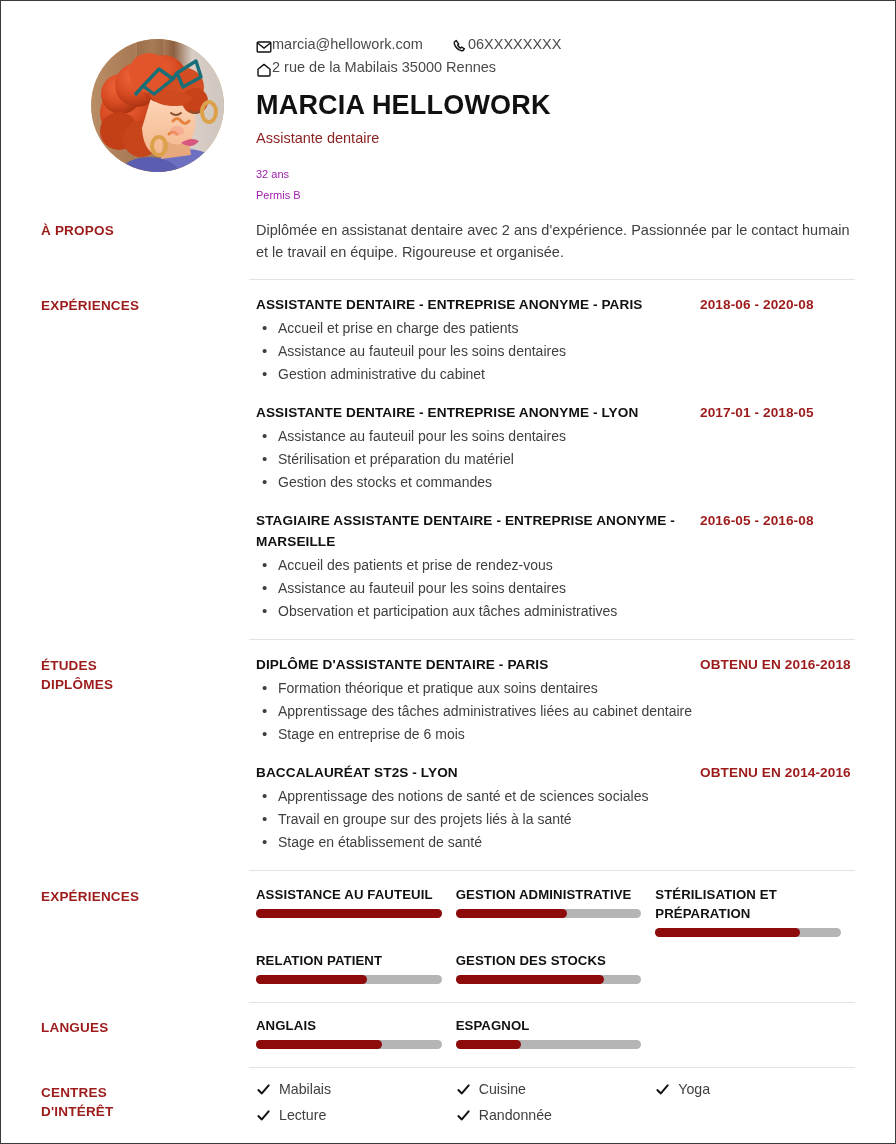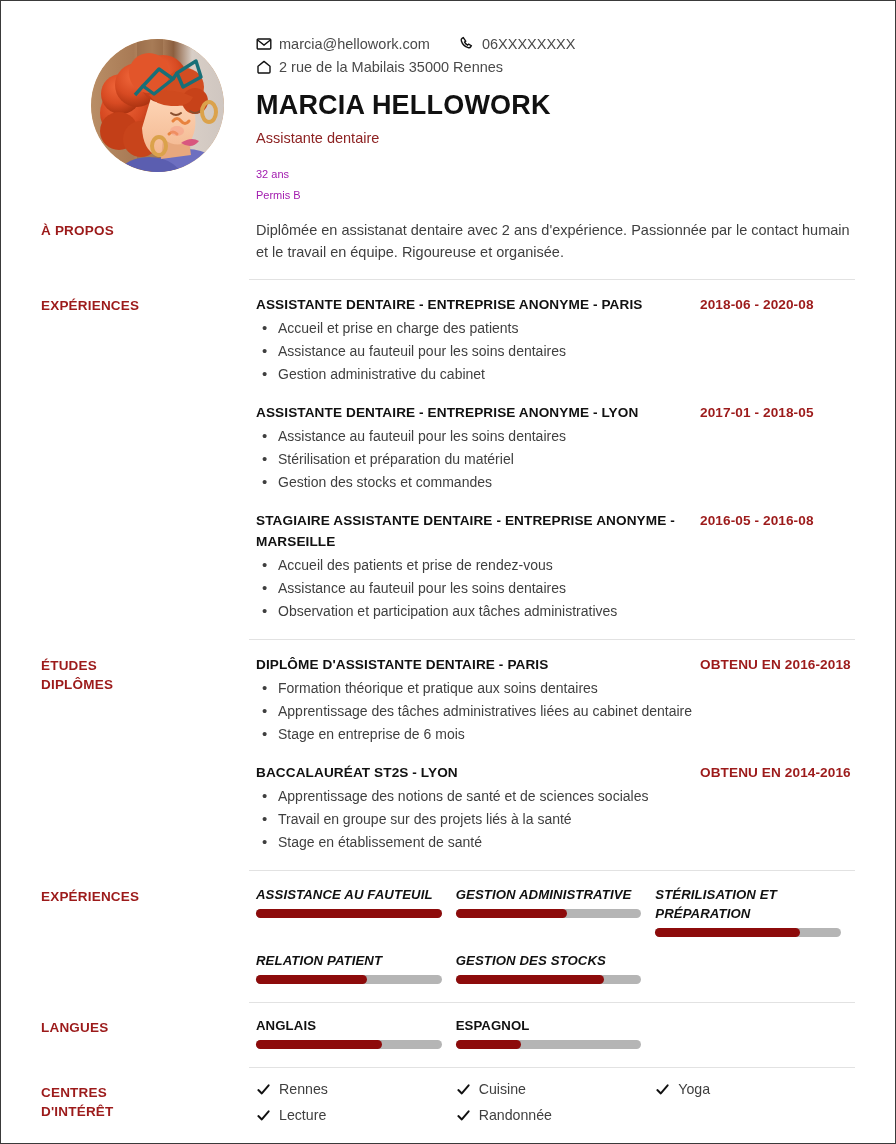--- a/index.html
+++ b/index.html
@@ -26,21 +26,21 @@
     background: #cfa882;
   }
   .avatar svg { display: block; width: 100%; height: 100%; }
 
   .head-main { flex: 1; padding-top: 4px; }
   .contact-line {
     display: flex; align-items: center; gap: 7px;
     font-size: 14.5px; color: #4a4a4a; line-height: 22px;
     margin-bottom: 1px;
   }
-  .contact-line .grp { display: flex; align-items: center; gap: 7px; }
+  .contact-line .grp { display: flex; align-items: flex-end; }
   .contact-line .grp + .grp { margin-left: 22px; }
   .ico { display: inline-flex; width: 16px; height: 16px; color: #111; }
   .ico svg { width: 100%; height: 100%; display: block; }
 
   .fullname {
     font-size: 27px; font-weight: bold; color: #111;
     letter-spacing: .2px; margin: 12px 0 9px 0;
   }
   .jobtitle { font-size: 14.5px; color: #8d2222; margin-bottom: 18px; }
   .personal { font-size: 11px; color: #a21caf; line-height: 21px; }
@@ -84,21 +84,21 @@
     font-size: 14px; color: #3f3f3f; line-height: 23px;
   }
   .bullets li::before {
     content: "•"; position: absolute; left: 6px; top: -1px;
     color: #3f3f3f; font-size: 15px;
   }
   .pad-block { padding-top: 14px; padding-bottom: 16px; }
 
   
   .grid3 { display: flex; flex-wrap: wrap; }
-  .cell { width: 33.33%; padding-right: 14px; margin-bottom: 14px; font-style: italic; }
+  .cell { width: 33.33%; padding-right: 14px; margin-bottom: 14px; }
   .cell-2 { width: 33.33%; padding-right: 14px; margin-bottom: 10px; }
   .cell-name {
     font-size: 13.2px; font-weight: bold; color: #111;
     line-height: 19px; letter-spacing: .1px; margin-bottom: 5px;
     text-transform: uppercase;
   }
   .bar {
     position: relative; height: 9px; border-radius: 5px;
     background: #b5b5b5; width: 100%;
   }
@@ -392,21 +392,21 @@
       <div>D'INTÉRÊT</div>
     </div>
     <div class="sec-body">
       <div class="grid3">
         <div class="int-cell">
           <span class="check">
             <svg viewBox="0 0 16 16" fill="none" stroke="currentColor" stroke-width="2.1" stroke-linecap="round" stroke-linejoin="round">
                 <path d="M2.5 8.6 L6.2 12.2 L13.5 3.6"></path>
               </svg>
           </span>
-          <span>Rennes</span>
+          <span>Mabilais</span>
         </div>
         <div class="int-cell">
           <span class="check">
             <svg viewBox="0 0 16 16" fill="none" stroke="currentColor" stroke-width="2.1" stroke-linecap="round" stroke-linejoin="round">
                 <path d="M2.5 8.6 L6.2 12.2 L13.5 3.6"></path>
               </svg>
           </span>
           <span>Cuisine</span>
         </div>
         <div class="int-cell">

